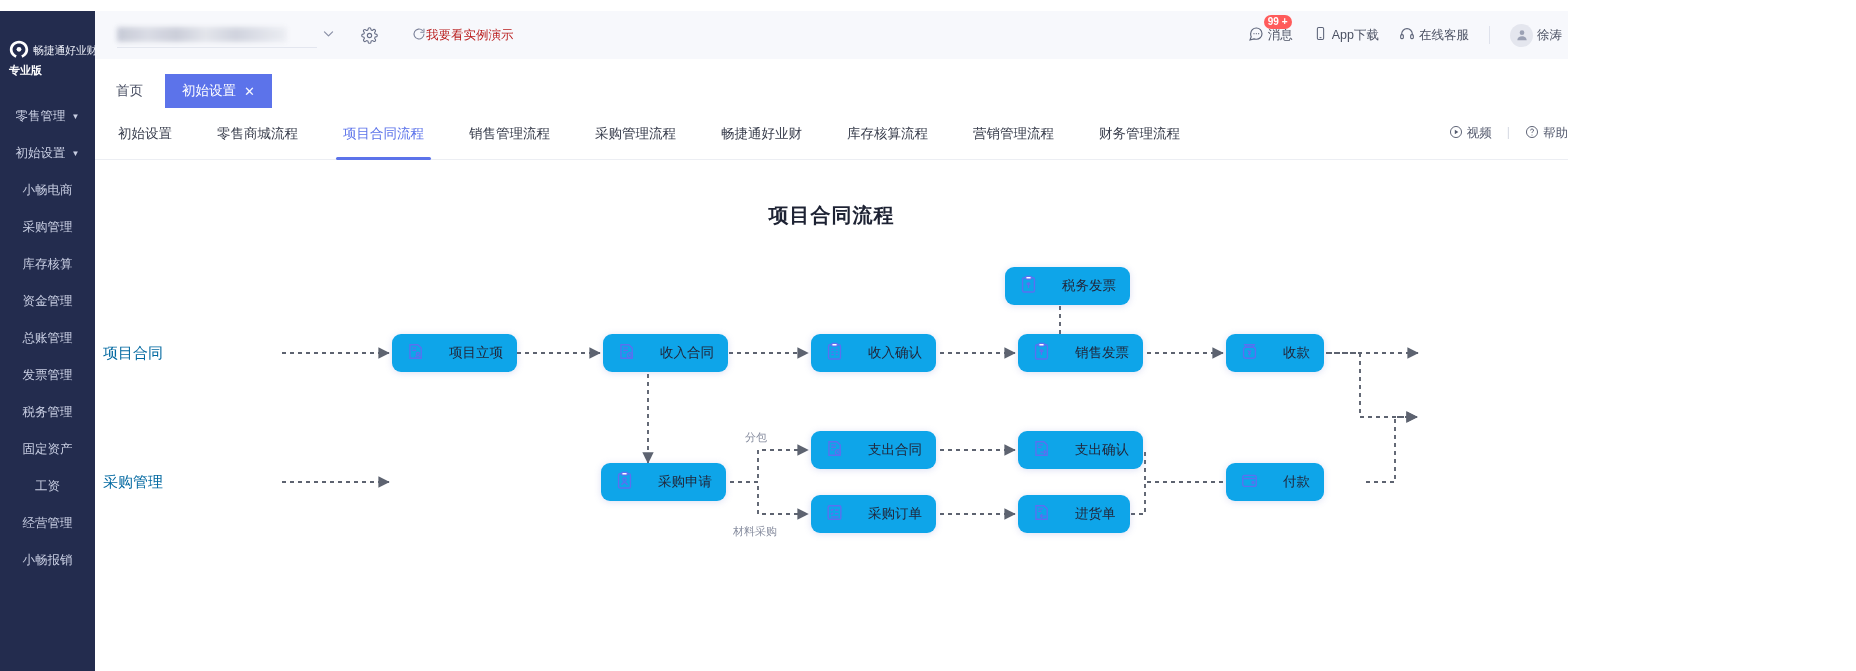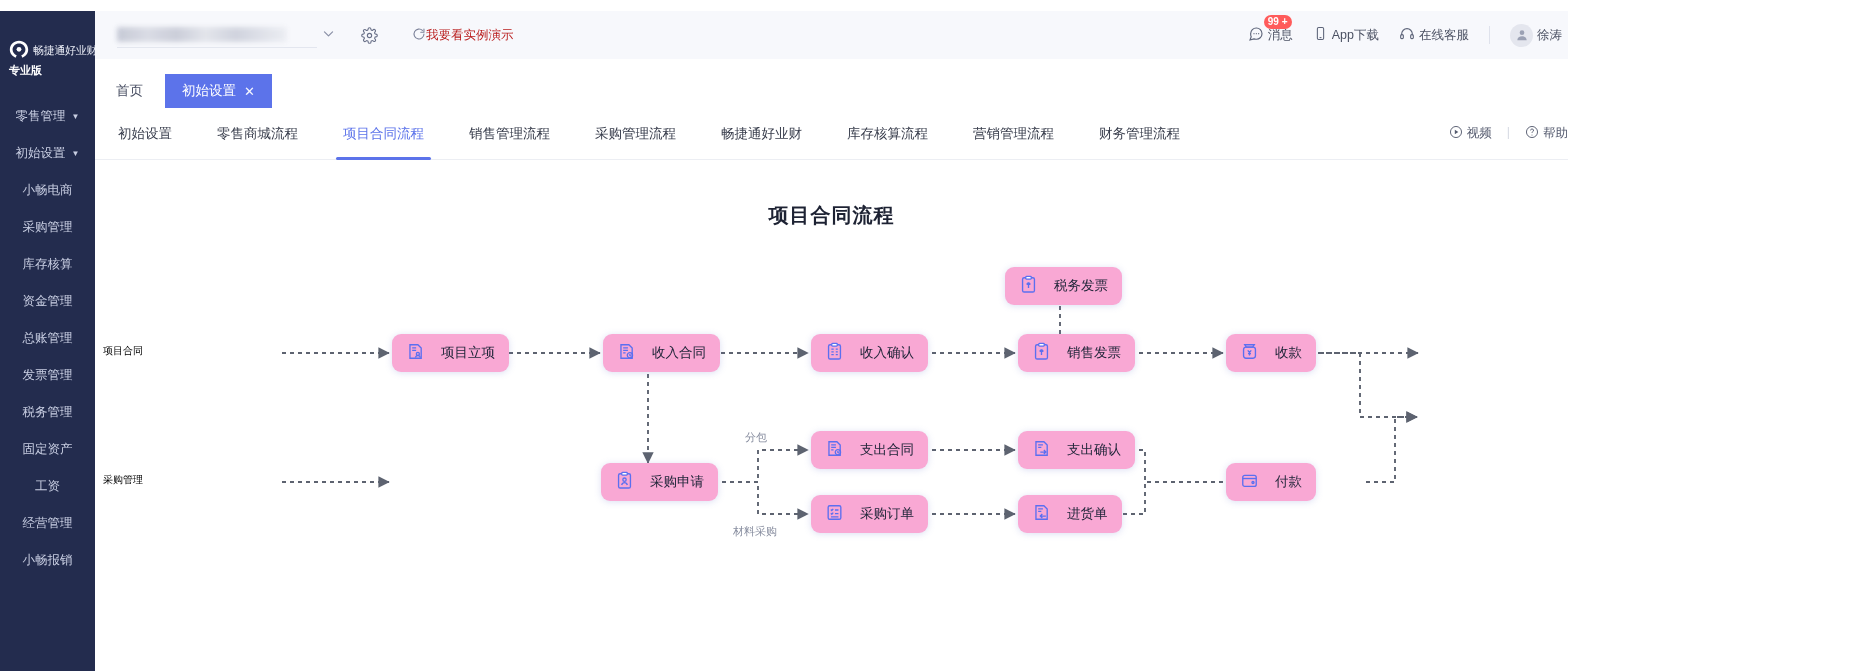--- a/index.html
+++ b/index.html
@@ -65,26 +65,26 @@
                    padding-right:0px; color:#545a6e; font-size:12.5px; white-space:nowrap; }
   .srt { display:flex; align-items:center; gap:4px; cursor:pointer; }
   .srt-div { color:#d7dae3; }
 
   .chart-title { text-align:center; margin-top:42px; font-size:20px; color:#1d2233; font-weight:bold;
                  letter-spacing:1px; }
 
   
   .flow { position:relative; width:1473px; height:420px; margin-top:8px; }
   .flow svg { position:absolute; left:0; top:0; }
-  .node { position:absolute; height:38px; background:#f9a8d4; border-radius:9px;
+  .node { position:absolute; height:38px; background:#0ea5e9; border-radius:9px;
           box-shadow:0 1px 7px rgba(96,110,200,.22); display:flex; align-items:center;
-          padding:0 14px; gap:16px; cursor:pointer; white-space:nowrap; }
+          padding:0 14px; gap:24px; cursor:pointer; white-space:nowrap; }
   .node .lbl { font-size:13.5px; color:#21263a; }
   .node svg { position:static; flex:0 0 19px; }
-  .rowlabel { position:absolute; font-size:10px; color:#000000; }
+  .rowlabel { position:absolute; font-size:15px; color:#0369a1; }
   .edgelabel { position:absolute; font-size:11px; color:#868c9e; }
 </style>
 </head>
 <body>
 
 <div class="app">
  <div class="viewport">
 
   <div class="sidebar">
     <div class="brand">

